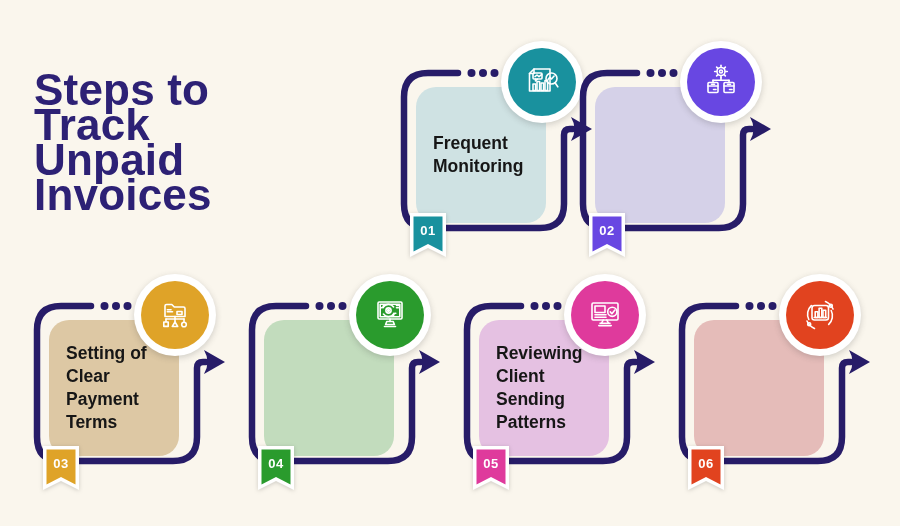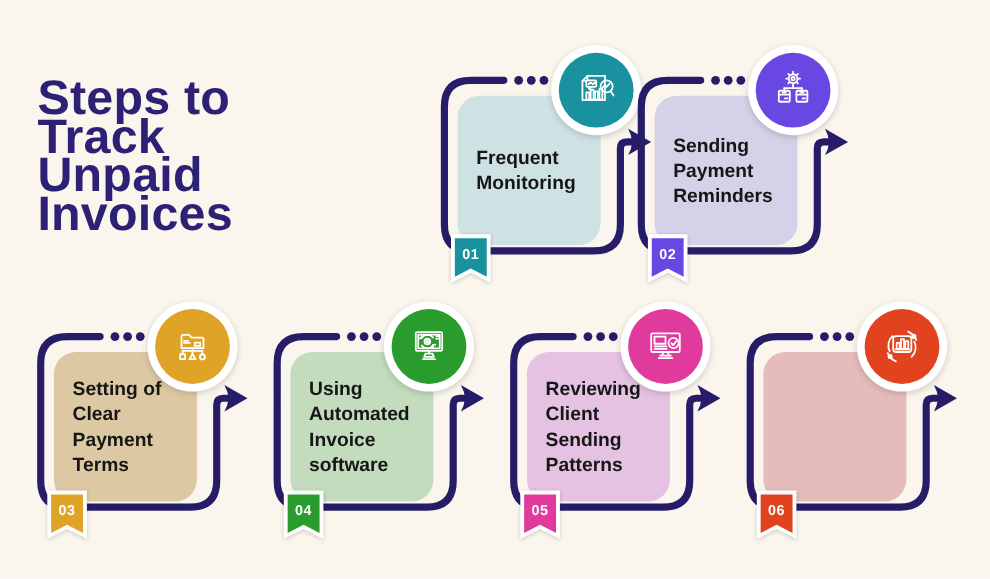--- a/index.html
+++ b/index.html
@@ -95,21 +95,20 @@
 
   <div class="card" style="left: 580px; top: 70px; --fill: #d5d1e8; --accent: #6847e2;">
     <div class="fill"></div>
     <svg class="frame" width="196" height="170" viewBox="0 0 196 170" aria-hidden="true">
       <path class="outline-path" d="M57,3 H27 Q3,3 3,27 V134 Q3,158 27,158 H139 Q163,158 163,134 V65 Q163,59 169,59 H172"></path>
       <path class="arrowhead" d="M170,47 Q177,59 170,71 L191,59 Z"></path>
       <circle class="dot" cx="70.5" cy="3" r="4"></circle>
         <circle class="dot" cx="82" cy="3" r="4"></circle>
         <circle class="dot" cx="93.5" cy="3" r="4"></circle>
     </svg>
-    <div class="label">Sending Payment Reminders</div>
     <div class="icon-wrap">
       <div class="icon-circle">
         <svg width="40" height="40" viewBox="0 0 40 40">
             <g class="icon-glyph">
           <circle cx="20" cy="9.5" r="4"></circle>
               <circle cx="20" cy="9.5" r="1.5"></circle>
           <path d="M20,3.2 V5"></path>
               <path d="M20,14 V15.8"></path>
               <path d="M13.7,9.5 H15.5"></path>
               <path d="M24.5,9.5 H26.3"></path>
@@ -179,21 +178,20 @@
 
   <div class="card" style="left: 249px; top: 303px; --fill: #c2dcbd; --accent: #2a9b2d;">
     <div class="fill"></div>
     <svg class="frame" width="196" height="170" viewBox="0 0 196 170" aria-hidden="true">
       <path class="outline-path" d="M57,3 H27 Q3,3 3,27 V134 Q3,158 27,158 H139 Q163,158 163,134 V65 Q163,59 169,59 H172"></path>
       <path class="arrowhead" d="M170,47 Q177,59 170,71 L191,59 Z"></path>
       <circle class="dot" cx="70.5" cy="3" r="4"></circle>
         <circle class="dot" cx="82" cy="3" r="4"></circle>
         <circle class="dot" cx="93.5" cy="3" r="4"></circle>
     </svg>
-    <div class="label">Using Automated Invoice software</div>
     <div class="icon-wrap">
       <div class="icon-circle">
         <svg width="40" height="40" viewBox="0 0 40 40">
             <g class="icon-glyph">
           <rect x="8" y="7" width="24" height="17" rx="1.2"></rect>
           <rect x="10.2" y="9.2" width="19.6" height="12.6"></rect>
           <circle cx="18.5" cy="15.5" r="2.6"></circle>
               <circle cx="18.5" cy="15.5" r="0.9"></circle>
           <path d="M13.2,12.4 A6.3,6.3 0 0 1 23.6,11.9"></path>
           <path d="M13.2,12.4 l-2,0.3"></path>

